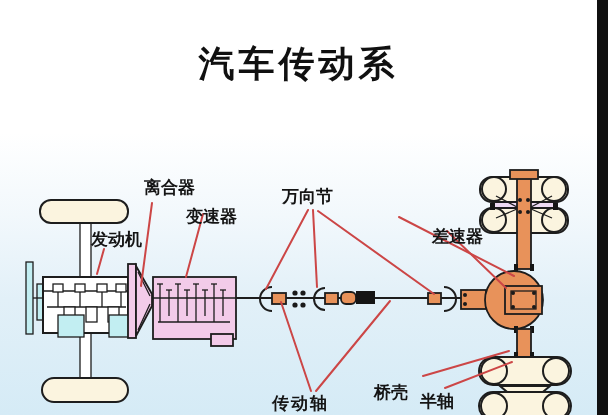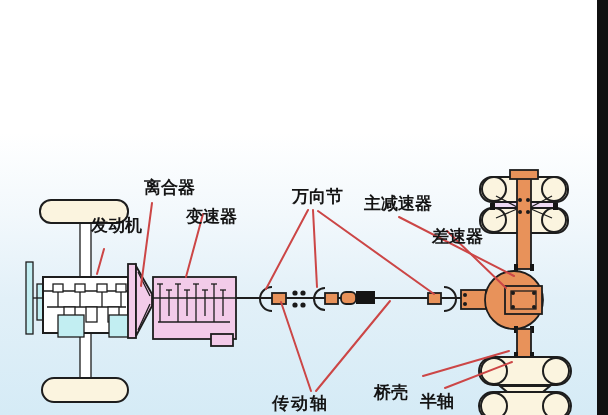--- a/index.html
+++ b/index.html
@@ -12,24 +12,24 @@
   .page-title{
     position:absolute;left:0;right:11px;top:46px;text-align:center;
     font-family:"Liberation Serif","DejaVu Serif",serif;
     font-weight:bold;font-size:36px;letter-spacing:4px;color:#101010;line-height:1;
     white-space:nowrap;
   }
   .lbl{
     position:absolute;font-weight:bold;font-size:17px;color:#141414;
     line-height:1;white-space:nowrap;letter-spacing:0px;
   }
-  .lbl-engine{left:91px;top:217px}
+  .lbl-engine{left:91px;top:231px}
   .lbl-clutch{left:144px;top:179px}
   .lbl-gearbox{left:186px;top:208px}
-  .lbl-ujoint{left:292px;top:188px}
+  .lbl-ujoint{left:282px;top:188px}
   .lbl-final{left:364px;top:195px}
   .lbl-diff{left:432px;top:228px}
   .lbl-dshaft{left:272px;top:395px;letter-spacing:2px}
   .lbl-axle{left:374px;top:384px}
   .lbl-half{left:420px;top:393px}
   svg{position:absolute;left:0;top:0}
   .wheel{fill:var(--wheel-fill);stroke:var(--outline);stroke-width:2}
   .white{fill:#ffffff;stroke:var(--outline);stroke-width:2}
   .whitet{fill:#ffffff;stroke:var(--outline);stroke-width:1.3}
   .pink{fill:var(--pink-component);stroke:var(--outline);stroke-width:1.8}
@@ -197,24 +197,24 @@
       <line x1="318" y1="211" x2="434" y2="294" class="red"></line>
       <line x1="399" y1="217" x2="514" y2="276" class="red"></line>
       <line x1="447" y1="231" x2="506" y2="288" class="red"></line>
       <line x1="281" y1="302" x2="311" y2="391" class="red"></line>
       <line x1="390" y1="301" x2="316" y2="391" class="red"></line>
       <line x1="423" y1="376" x2="509" y2="351" class="red"></line>
       <line x1="445" y1="388" x2="512" y2="362" class="red"></line>
     </g>
   </svg>
 
+  <div class="page-title">汽车传动系</div>
   <div class="lbl lbl-engine">发动机</div>
   <div class="lbl lbl-clutch">离合器</div>
   <div class="lbl lbl-gearbox">变速器</div>
   <div class="lbl lbl-ujoint">万向节</div>
-  <div class="lbl lbl-final">主减速器</div>
   <div class="lbl lbl-diff">差速器</div>
   <div class="lbl lbl-dshaft">传动轴</div>
   <div class="lbl lbl-axle">桥壳</div>
   <div class="lbl lbl-half">半轴</div>
 
   <div id="right-bar"></div>
 </div>
 
 </body></html>

